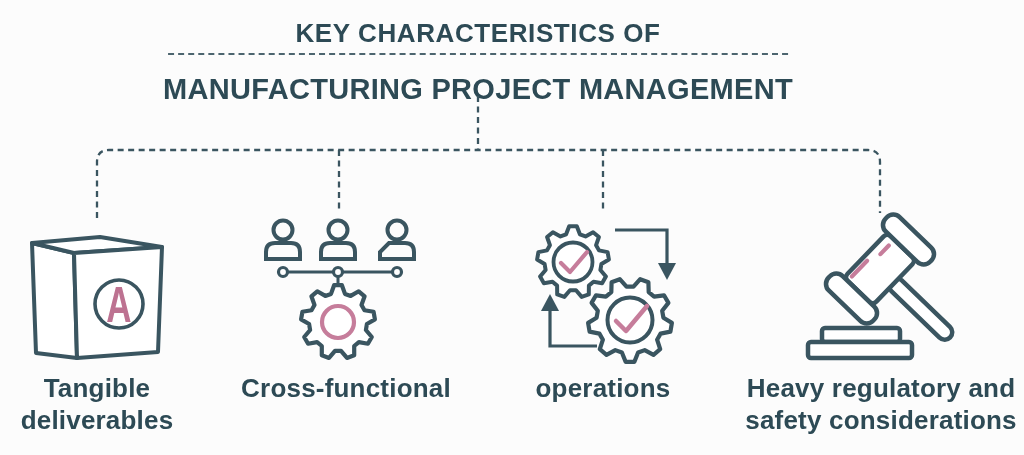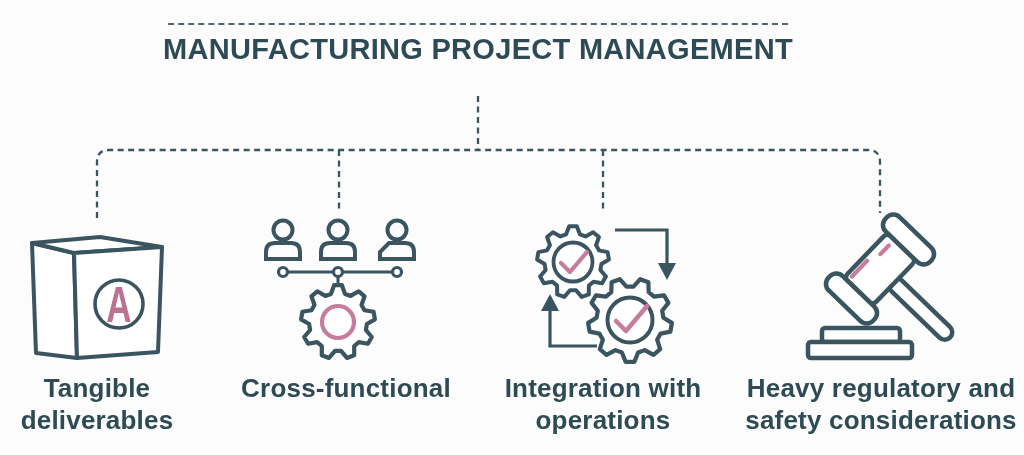--- a/index.html
+++ b/index.html
@@ -10,39 +10,40 @@
     --bg:#fcfcfc;
   }
   html,body{margin:0;padding:0;background:#fff;}
   .stage{
     position:relative;width:1024px;height:455px;background:var(--bg);
     font-family:"Liberation Sans","DejaVu Sans",sans-serif;overflow:hidden;
   }
   .hdr{position:absolute;left:478px;top:18px;transform:translateX(-50%);
        text-align:center;white-space:nowrap;color:var(--text);}
   .t1{font-size:26px;font-weight:bold;letter-spacing:.6px;line-height:30px;}
-  .t2{font-size:29px;font-weight:bold;letter-spacing:.3px;line-height:33px;margin-top:8px;}
+  .t2{font-size:29px;font-weight:bold;letter-spacing:.3px;line-height:33px;margin-top:18px;}
   .tdiv{width:620px;height:0;border-top:2px dashed var(--ink);margin:5px auto 0 auto;opacity:.9;}
   .connector{position:absolute;left:0;top:0;}
   .icon{position:absolute;}
   .ln{fill:none;stroke:var(--ink);}
   .fw{fill:#fff;stroke:var(--ink);}
   .pk{fill:none;stroke:var(--accent);}
   .solid{fill:var(--ink);stroke:none;}
   .label{position:absolute;top:372px;width:300px;text-align:center;color:var(--text);
          font-size:26px;font-weight:600;line-height:32px;letter-spacing:.2px;}
   .badgeA{font-family:"Liberation Sans","DejaVu Sans",sans-serif;font-weight:bold;
           font-size:50px;fill:var(--accent2);}
 </style>
 </head>
 <body>
 
 <div class="stage">
 
   <header class="hdr">
+    <div class="t1">KEY CHARACTERISTICS OF</div>
     <div class="tdiv"></div>
     <div class="t2">MANUFACTURING PROJECT MANAGEMENT</div>
   </header>
 
   <svg class="connector" width="1024" height="455" viewBox="0 0 1024 455">
     <g class="ln" stroke-width="2.3" stroke-dasharray="6 4.5">
       <path d="M478 96 V150"></path>
       <path d="M97 218 V162 Q97 150 109 150 H868 Q880 150 880 162 V213"></path>
       <path d="M339 150 V211"></path>
       <path d="M603 150 V213"></path>
@@ -116,21 +117,20 @@
   </svg>
 
   <div class="label" style="left:-53px">
     <div>Tangible</div>
     <div>deliverables</div>
   </div>
   <div class="label" style="left:196px">
     <div>Cross-functional</div>
   </div>
   <div class="label" style="left:453px">
-    <div>Integration with</div>
     <div>operations</div>
   </div>
   <div class="label" style="left:731px">
     <div>Heavy regulatory and</div>
     <div>safety considerations</div>
   </div>
 
 </div>
 
 </body></html>

